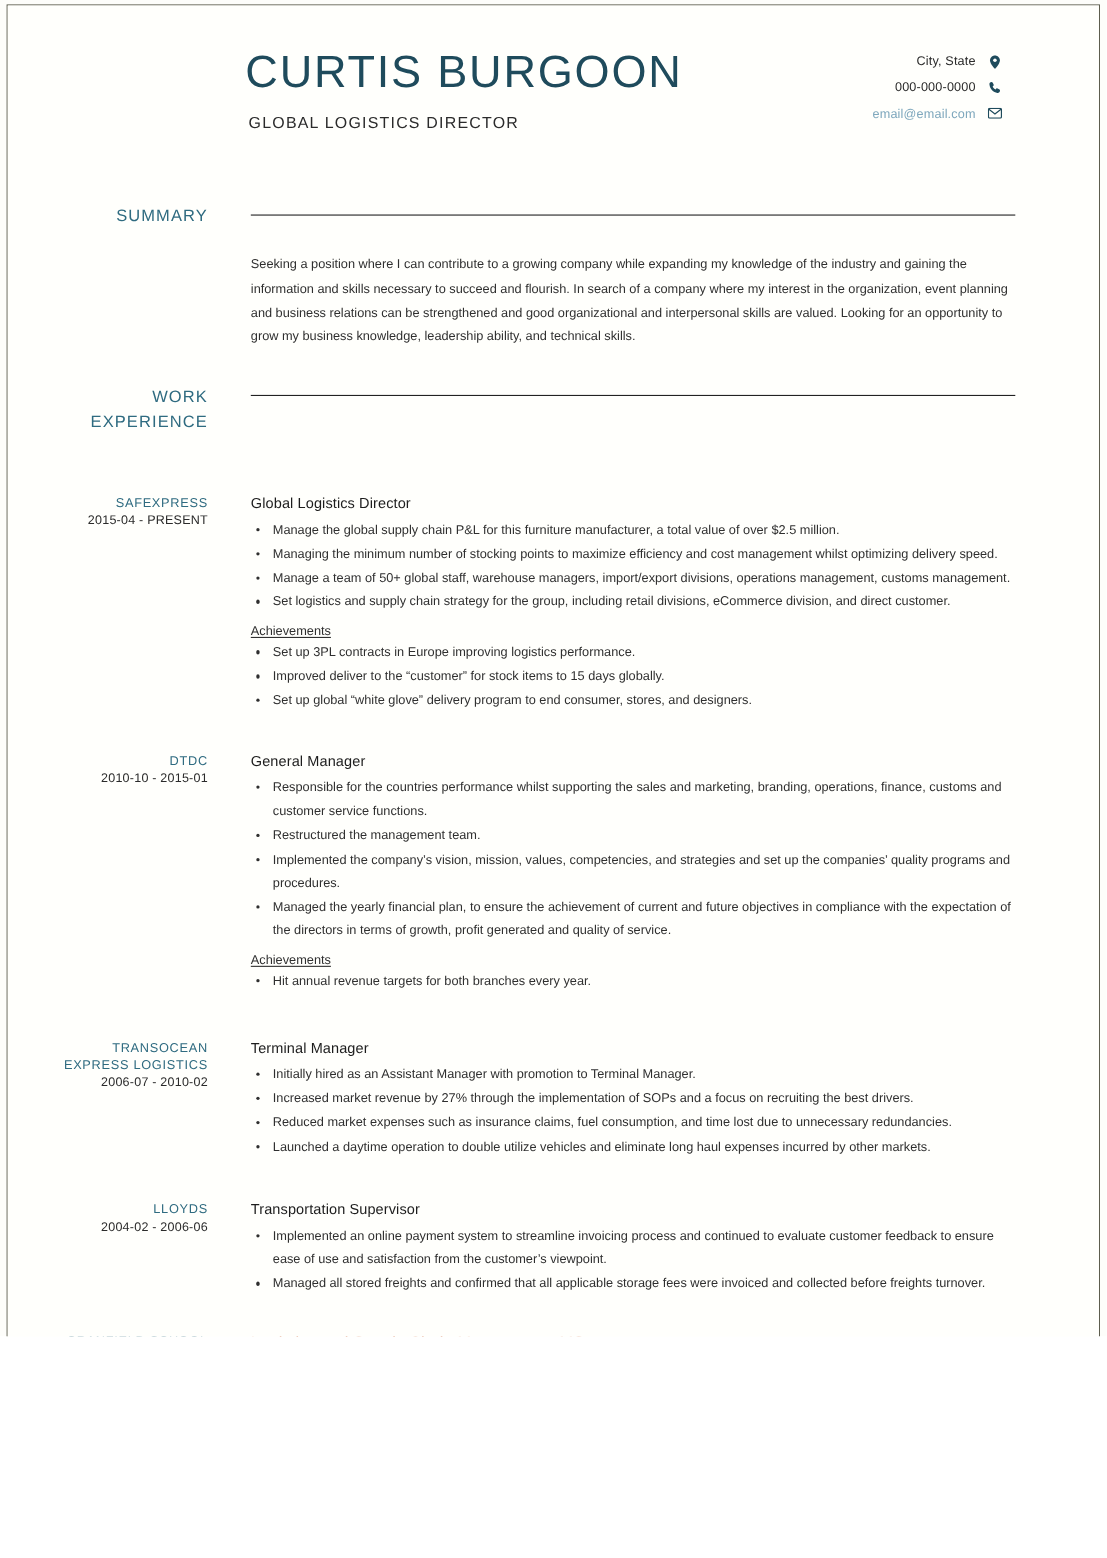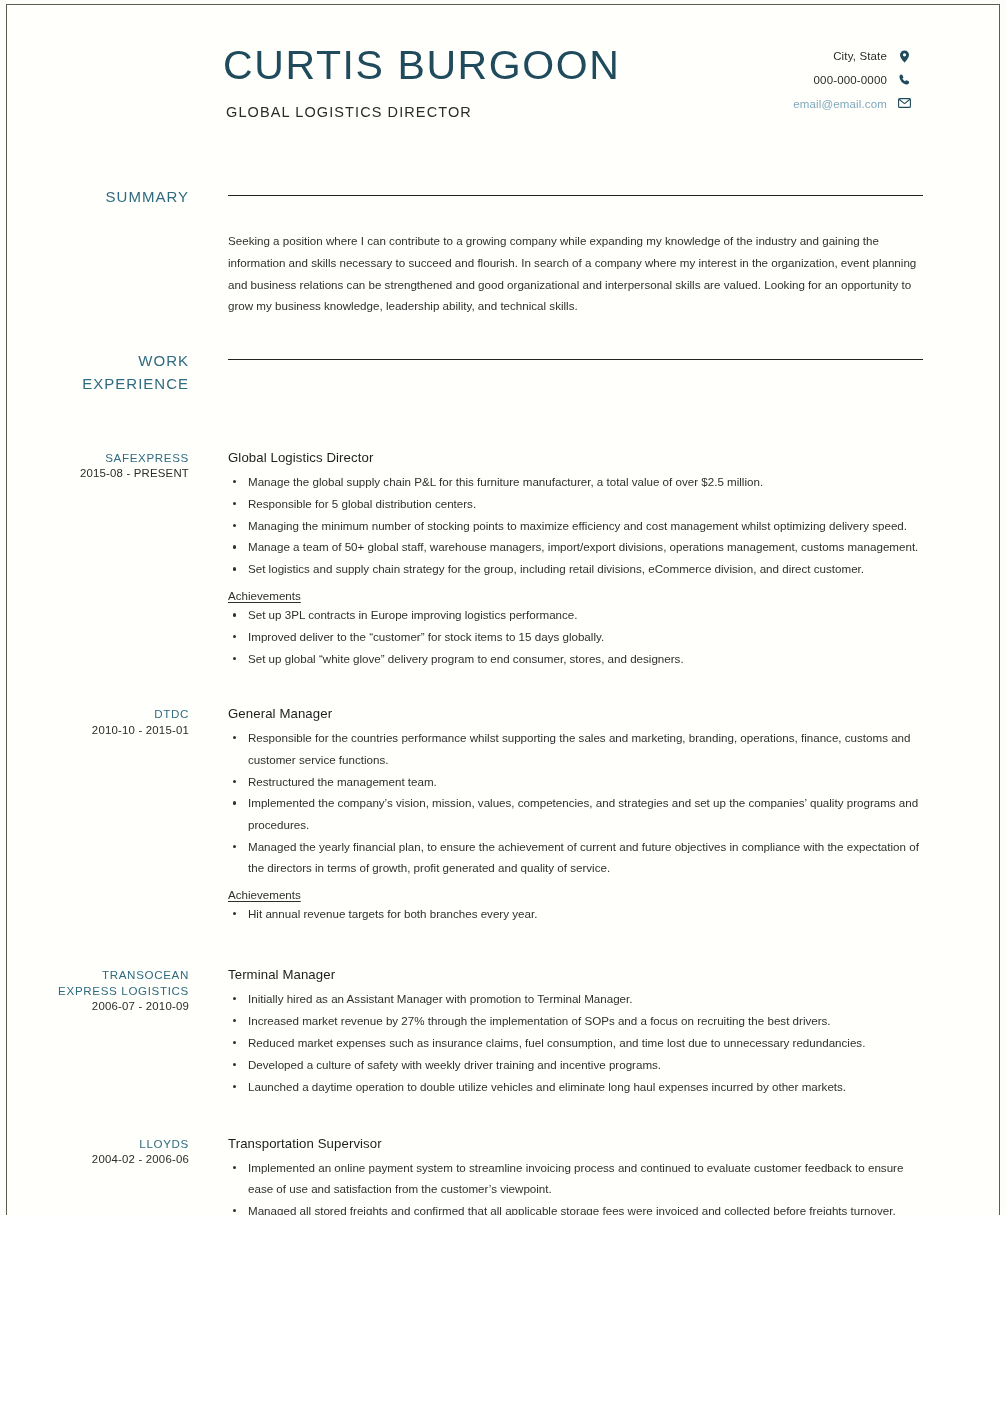--- a/index.html
+++ b/index.html
@@ -266,27 +266,26 @@
 EXPERIENCE</div>
         </div>
         <div class="right-col">
           <div class="rule"></div>
         </div>
       </div>
 
       <div class="entry" style="margin-top:54px;">
         <div class="entry-left">
           <div class="company">SAFEXPRESS</div>
-          <div class="dates">2015-08 - PRESENT</div>
+          <div class="dates">2015-04 - PRESENT</div>
         </div>
         <div class="entry-right">
           <div class="role">Global Logistics Director</div>
           <ul class="bullets">
             <li>Manage the global supply chain P&amp;L for this furniture manufacturer, a total value of over $2.5 million.</li>
-            <li>Responsible for 5 global distribution centers.</li>
             <li>Managing the minimum number of stocking points to maximize efficiency and cost management whilst optimizing delivery speed.</li>
             <li>Manage a team of 50+ global staff, warehouse managers, import/export divisions, operations management, customs management.</li>
             <li>Set logistics and supply chain strategy for the group, including retail divisions, eCommerce division, and direct customer.</li>
           </ul>
           <div class="achv">Achievements</div>
           <ul class="bullets">
             <li>Set up 3PL contracts in Europe improving logistics performance.</li>
             <li>Improved deliver to the “customer” for stock items to 15 days globally.</li>
             <li>Set up global “white glove” delivery program to end consumer, stores, and designers.</li>
           </ul>
@@ -310,29 +309,28 @@
           <ul class="bullets">
             <li>Hit annual revenue targets for both branches every year.</li>
           </ul>
         </div>
       </div>
 
       <div class="entry" style="margin-top:42px;">
         <div class="entry-left">
           <div class="company" style="white-space:pre-line;">TRANSOCEAN
 EXPRESS LOGISTICS</div>
-          <div class="dates">2006-07 - 2010-09</div>
+          <div class="dates">2006-07 - 2010-02</div>
         </div>
         <div class="entry-right">
           <div class="role">Terminal Manager</div>
           <ul class="bullets">
             <li>Initially hired as an Assistant Manager with promotion to Terminal Manager.</li>
             <li>Increased market revenue by 27% through the implementation of SOPs and a focus on recruiting the best drivers.</li>
             <li>Reduced market expenses such as insurance claims, fuel consumption, and time lost due to unnecessary redundancies.</li>
-            <li>Developed a culture of safety with weekly driver training and incentive programs.</li>
             <li>Launched a daytime operation to double utilize vehicles and eliminate long haul expenses incurred by other markets.</li>
           </ul>
         </div>
       </div>
 
       <div class="entry" style="margin-top:38px;">
         <div class="entry-left">
           <div class="company">LLOYDS</div>
           <div class="dates">2004-02 - 2006-06</div>
         </div>

